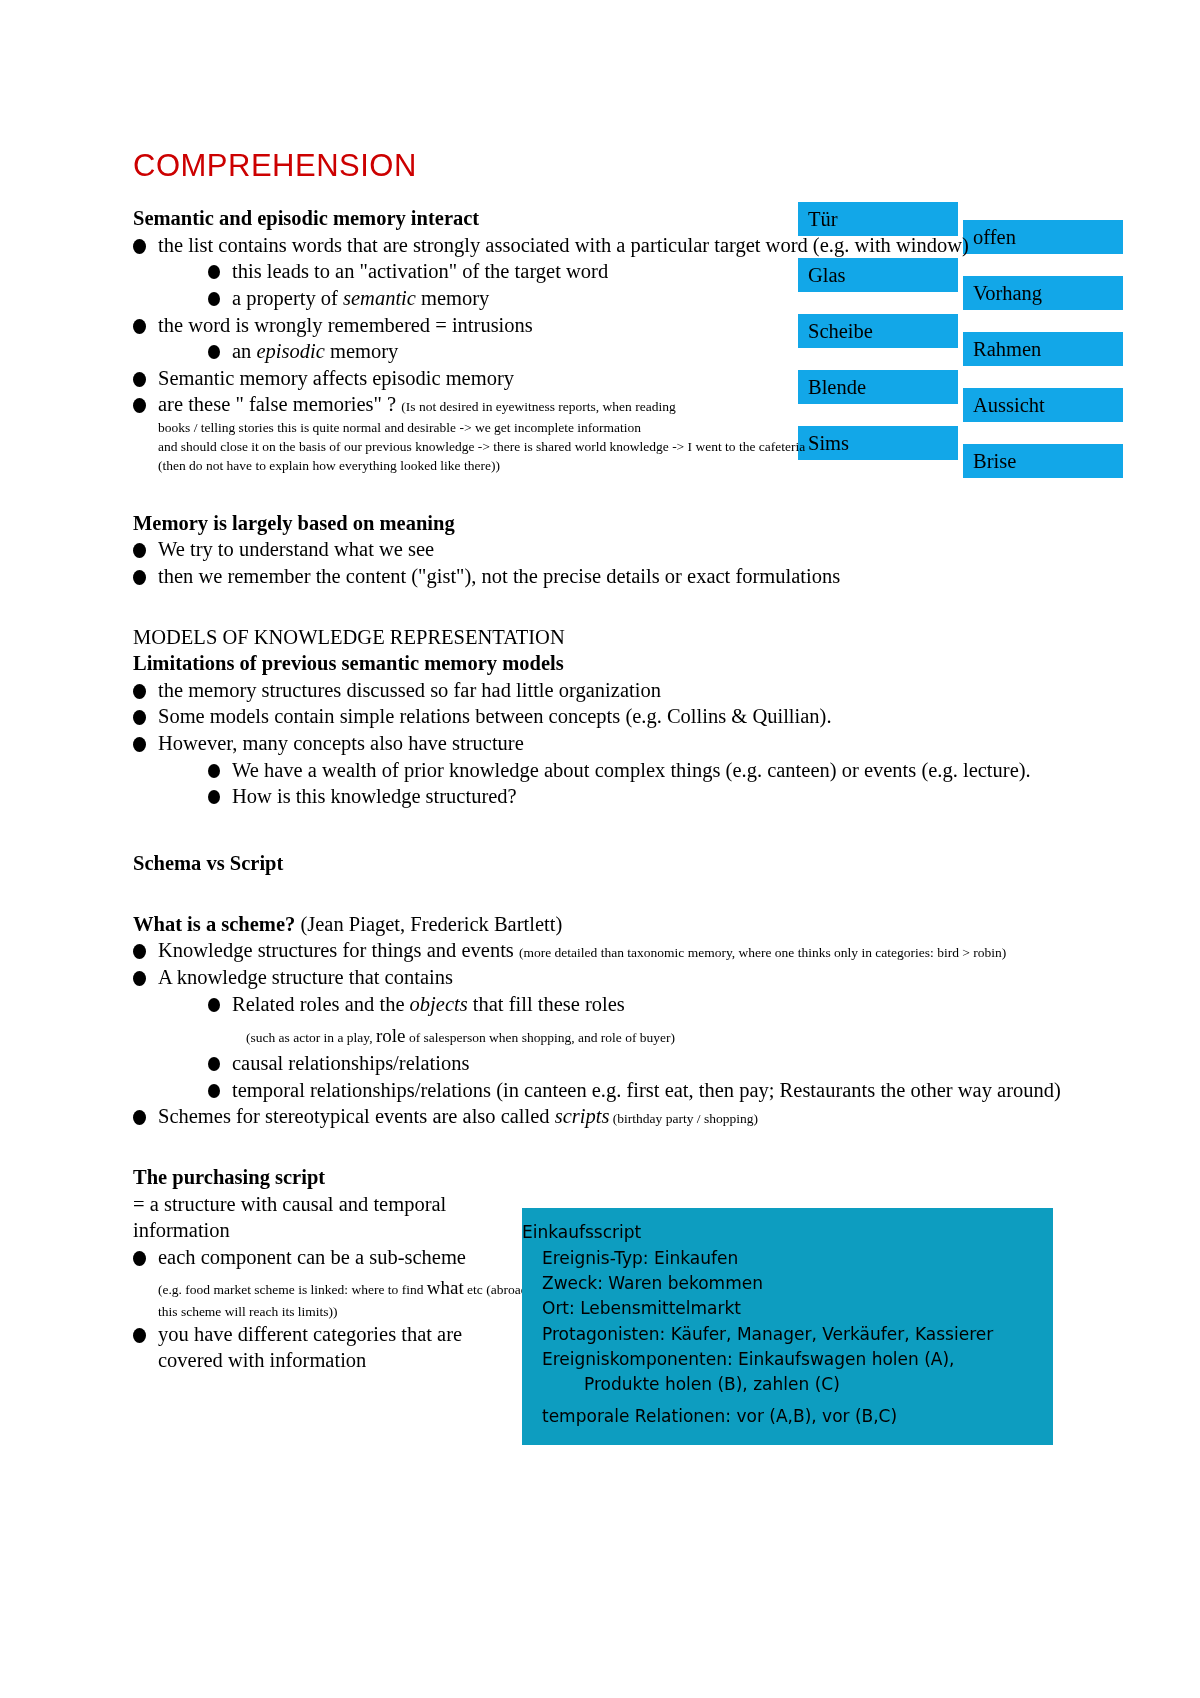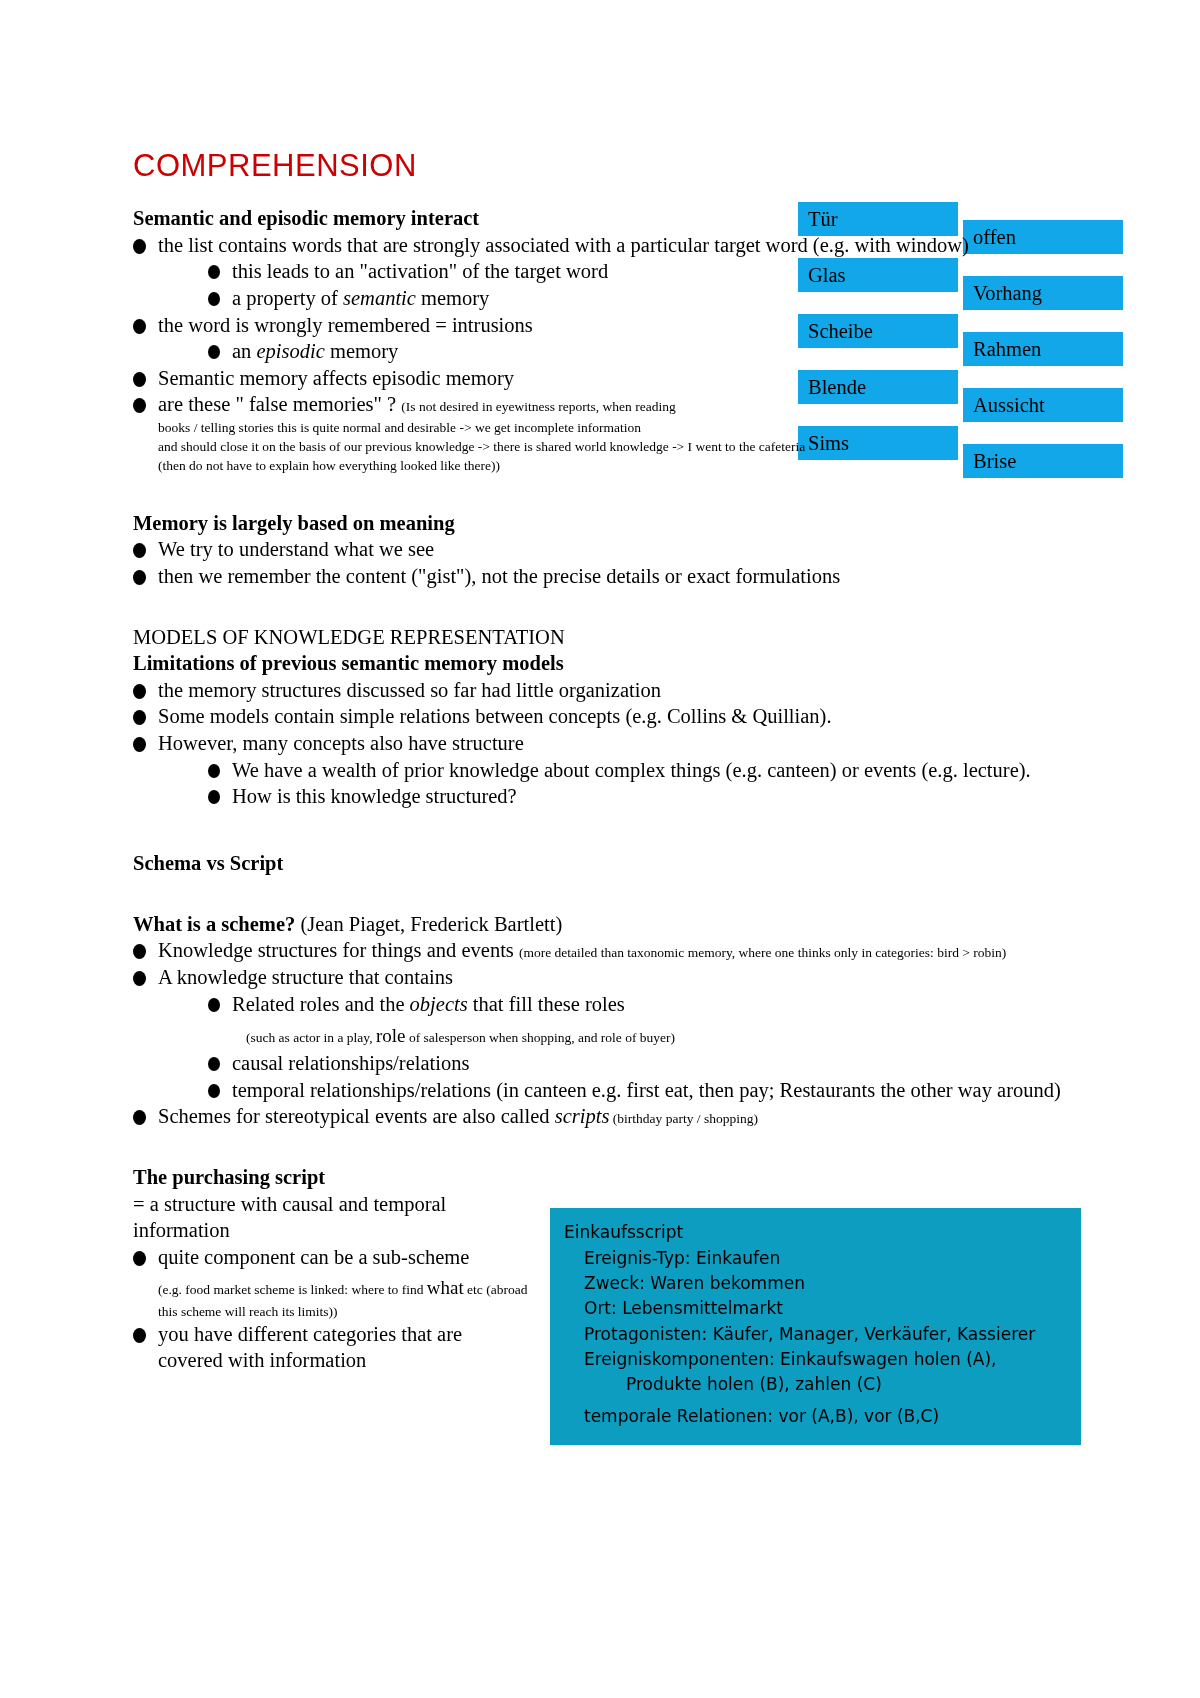--- a/index.html
+++ b/index.html
@@ -134,27 +134,26 @@
     font-family: "Liberation Serif", "DejaVu Serif", serif;
   }
 
   
   .script-box {
     position: absolute;
     left: 522px;
     top: 1208px;
     width: 531px;
     background: #0d9dc0;
-    padding: 12px 14px 16px 14px;
+    padding: 12px 14px 16px 0;
     box-sizing: border-box;
     font-family: "DejaVu Sans", "Liberation Sans", sans-serif;
     font-size: 17px;
     line-height: 1.48;
     color: #000;
-    margin-left: 28px;
   }
   .script-title { margin: 0 0 1px 0; }
   .script-line  { margin: 0 0 0 20px; }
   .script-line.cont { margin-left: 62px; }
   .script-line.gap  { margin-top: 7px; }
 </style>
 </head>
 <body>
 
 <div class="page">
@@ -303,21 +302,21 @@
 
     <div class="sp-34"></div>
 
     <div class="narrow">
       <div class="h-bold">The purchasing script</div>
       <div class="plain-row">= a structure with causal and temporal information</div>
 
       <div class="bullet-row l1">
         <span class="bullet-dot"></span>
         <span class="bullet-text">
-          <span>quite component can be a sub-scheme</span>
+          <span>each component can be a sub-scheme</span>
           <div class="small-block" style="margin-top:4px"><span>(e.g.  food market scheme is linked: where to find </span><span class="bigger-inline">what</span><span>  etc (abroad this scheme will reach its limits))</span></div>
         </span>
       </div>
 
       <div class="bullet-row l1">
         <span class="bullet-dot"></span>
         <span class="bullet-text">you have different categories that are covered with information</span>
       </div>
     </div>
 

